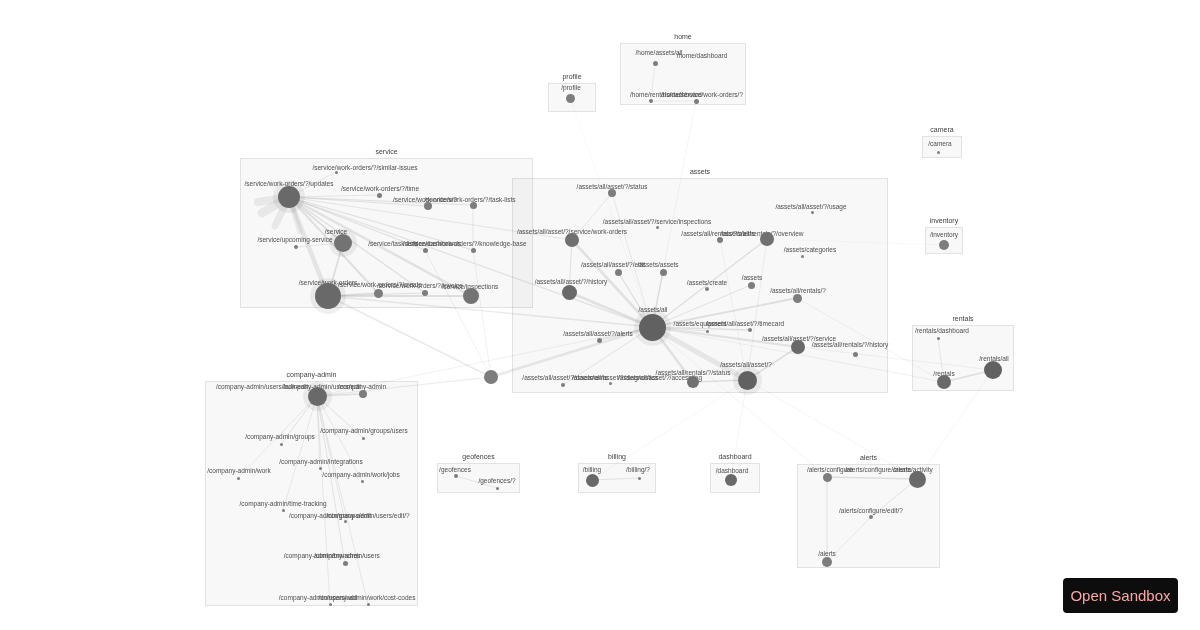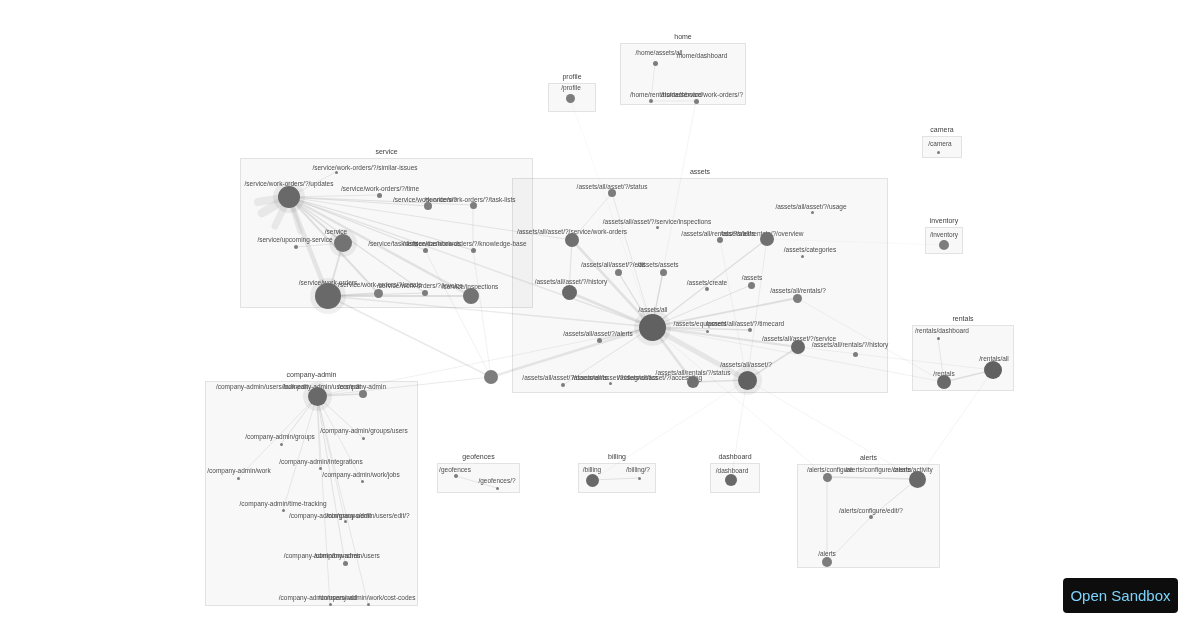--- a/index.html
+++ b/index.html
@@ -267,14 +267,14 @@
       <div class="node" style="left: 454px; top: 474px; width: 4px; height: 4px; background: rgb(125, 125, 125);"></div>
       <div class="node" style="left: 495.5px; top: 486.5px; width: 3px; height: 3px; background: rgb(125, 125, 125);"></div>
       <div class="node" style="left: 585.5px; top: 473.5px; width: 13px; height: 13px; background: rgb(105, 105, 105);"></div>
       <div class="node" style="left: 637.5px; top: 476.5px; width: 3px; height: 3px; background: rgb(125, 125, 125);"></div>
       <div class="node" style="left: 725px; top: 474px; width: 12px; height: 12px; background: rgb(105, 105, 105);"></div>
       <div class="node" style="left: 822.5px; top: 472.5px; width: 9px; height: 9px; background: rgb(125, 125, 125);"></div>
       <div class="node" style="left: 908.5px; top: 470.5px; width: 17px; height: 17px; background: rgb(105, 105, 105);"></div>
       <div class="node" style="left: 869px; top: 515px; width: 4px; height: 4px; background: rgb(125, 125, 125);"></div>
       <div class="node" style="left: 822px; top: 557px; width: 10px; height: 10px; background: rgb(125, 125, 125);"></div>
     </div>
-  <button id="sandbox-btn" style="background: rgb(13, 13, 13); color: #7dd3fc;">Open Sandbox</button>
+  <button id="sandbox-btn" style="background: rgb(13, 13, 13); color: #fca5a5;">Open Sandbox</button>
 </div>
 
 </body></html>

